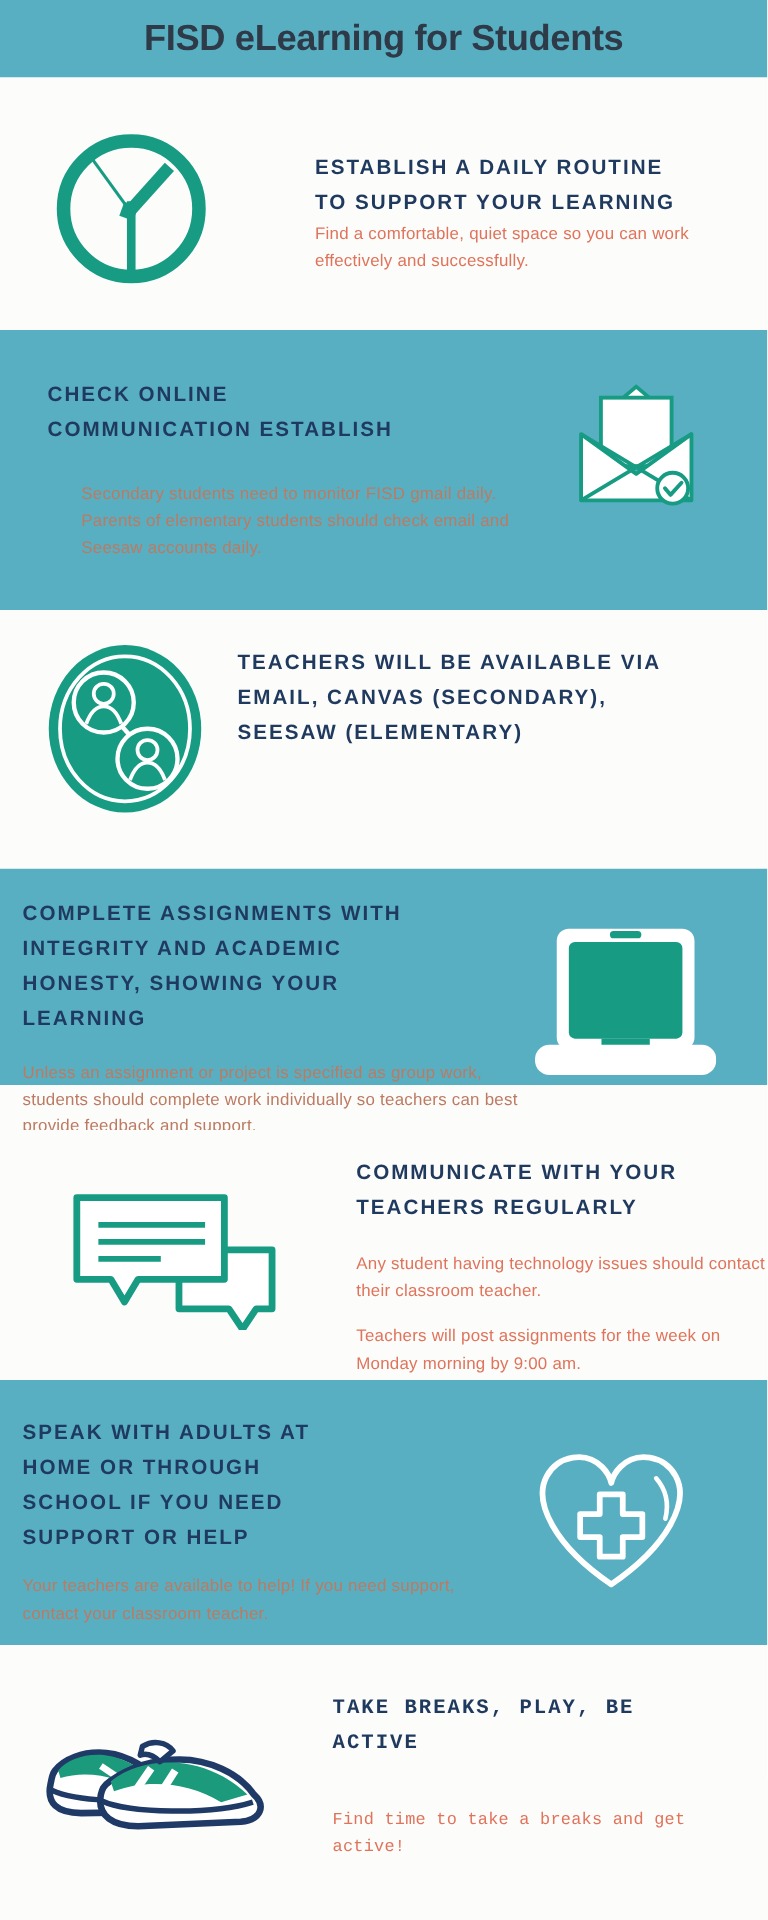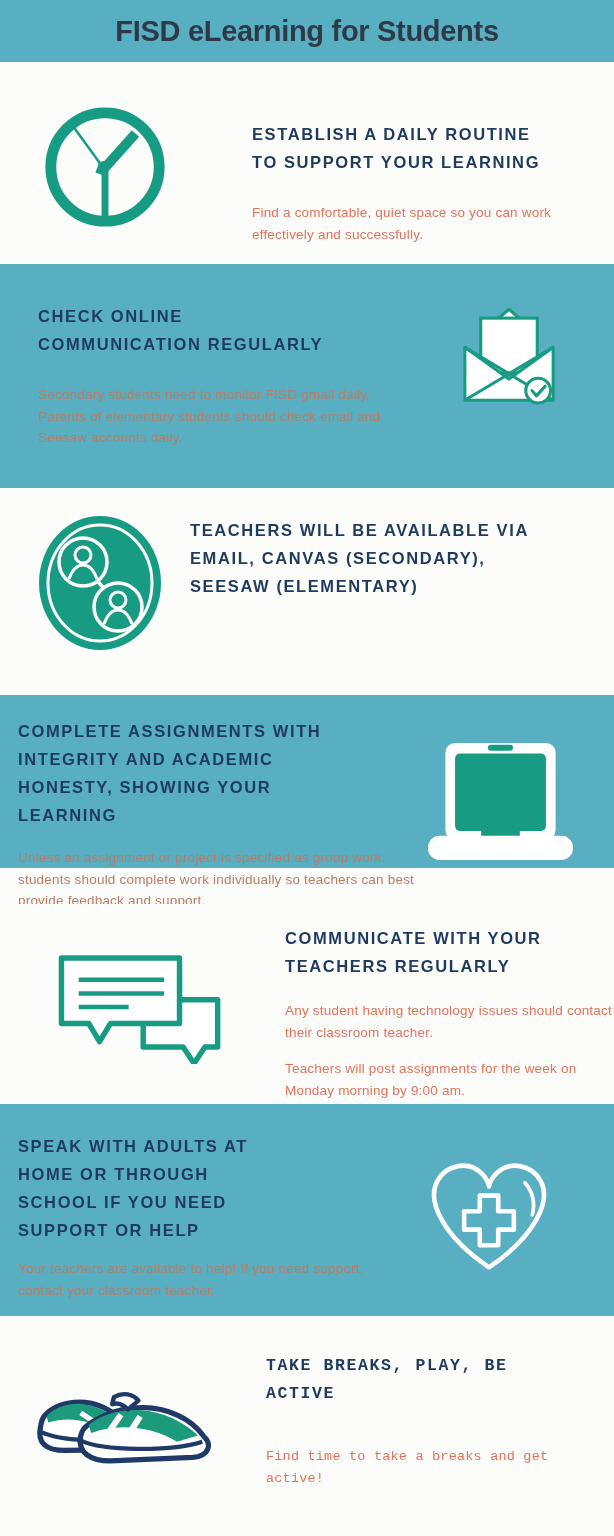--- a/index.html
+++ b/index.html
@@ -15,25 +15,25 @@
   .icon{position:absolute;}
   .txt{position:absolute;}
   .h{font-weight:700;font-size:16.5px;line-height:28px;letter-spacing:1.6px;
      color:#1f3a5e;white-space:nowrap;}
   .b{font-size:13.5px;line-height:21.5px;letter-spacing:0.2px;color:#e0735b;margin:0;}
   .teal .b{color:#bd7a62;}
   
   #s1{top:62px;height:202px;}
   #s1 .icon{left:40px;top:40px;width:130px;height:130px;}
   #s1 .txt{left:252px;top:58px;width:345px;}
-  #s1 .b{margin-top:26px;}
+  #s1 .b{}
 
   #s2{top:264px;height:224px;}
   #s2 .txt{left:38px;top:38px;width:372px;}
-  #s2 .b{margin-top:26px;}
+  #s2 .b{margin-top:26px;margin-left:27px;}
   #s2 .icon{left:456px;top:40px;width:106px;height:106px;}
 
   #s3{top:488px;height:207px;}
   #s3 .icon{left:38px;top:27px;width:124px;height:136px;}
   #s3 .txt{left:190px;top:28px;width:412px;}
   #s3 .b{margin-top:18px;}
 
   #s4{top:695px;height:173px;}
   #s4 .txt{left:18px;top:22px;width:412px;}
   #s4 .b{margin-top:18px;}
@@ -77,21 +77,21 @@
     <div class="txt">
       <div class="h">ESTABLISH A DAILY ROUTINE</div>
       <div class="h">TO SUPPORT YOUR LEARNING</div>
       <p class="b">Find a comfortable, quiet space so you can work effectively and successfully.</p>
     </div>
   </div>
 
   <div id="s2" class="band teal">
     <div class="txt">
       <div class="h">CHECK ONLINE</div>
-      <div class="h">COMMUNICATION REGULARLY</div>
+      <div class="h">COMMUNICATION ESTABLISH</div>
       <p class="b">Secondary students need to monitor FISD gmail daily. Parents of elementary students should check email and Seesaw accounts daily.</p>
     </div>
     <div class="icon">
       <svg viewBox="0 0 120 114" width="106" height="106">
         <polygon points="60,3 80,20 40,20" fill="#fff" stroke="#179c83" stroke-width="3.5" stroke-linejoin="round"></polygon>
         <rect x="28" y="13" width="64" height="62" fill="#fff" stroke="#179c83" stroke-width="3.5"></rect>
         <polygon points="10,46 60,82 110,46 110,106 10,106" fill="#fff" stroke="#179c83" stroke-width="3.5" stroke-linejoin="round"></polygon>
         <line x1="10" y1="46" x2="110" y2="106" stroke="#179c83" stroke-width="3.5"></line>
         <line x1="110" y1="46" x2="10" y2="106" stroke="#179c83" stroke-width="3.5"></line>
         <circle cx="93" cy="95" r="14" fill="#fff" stroke="#179c83" stroke-width="3.5"></circle>

